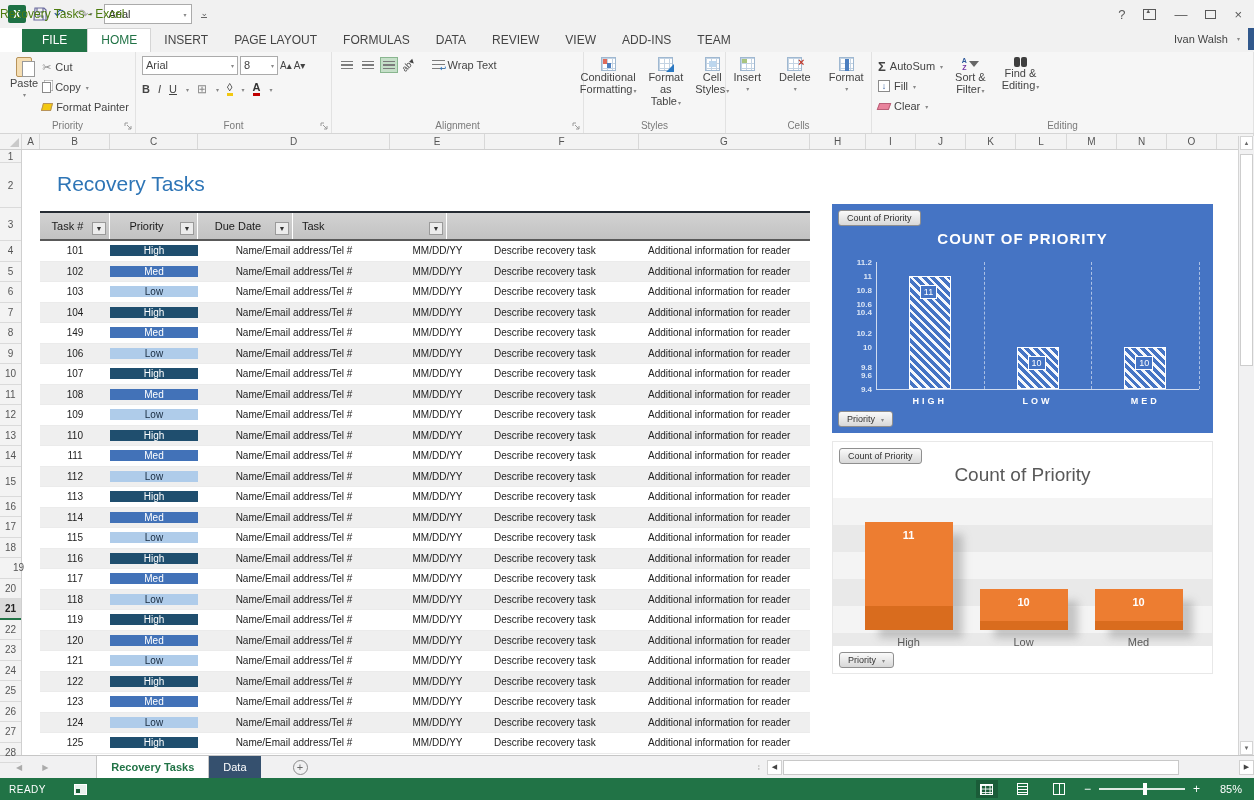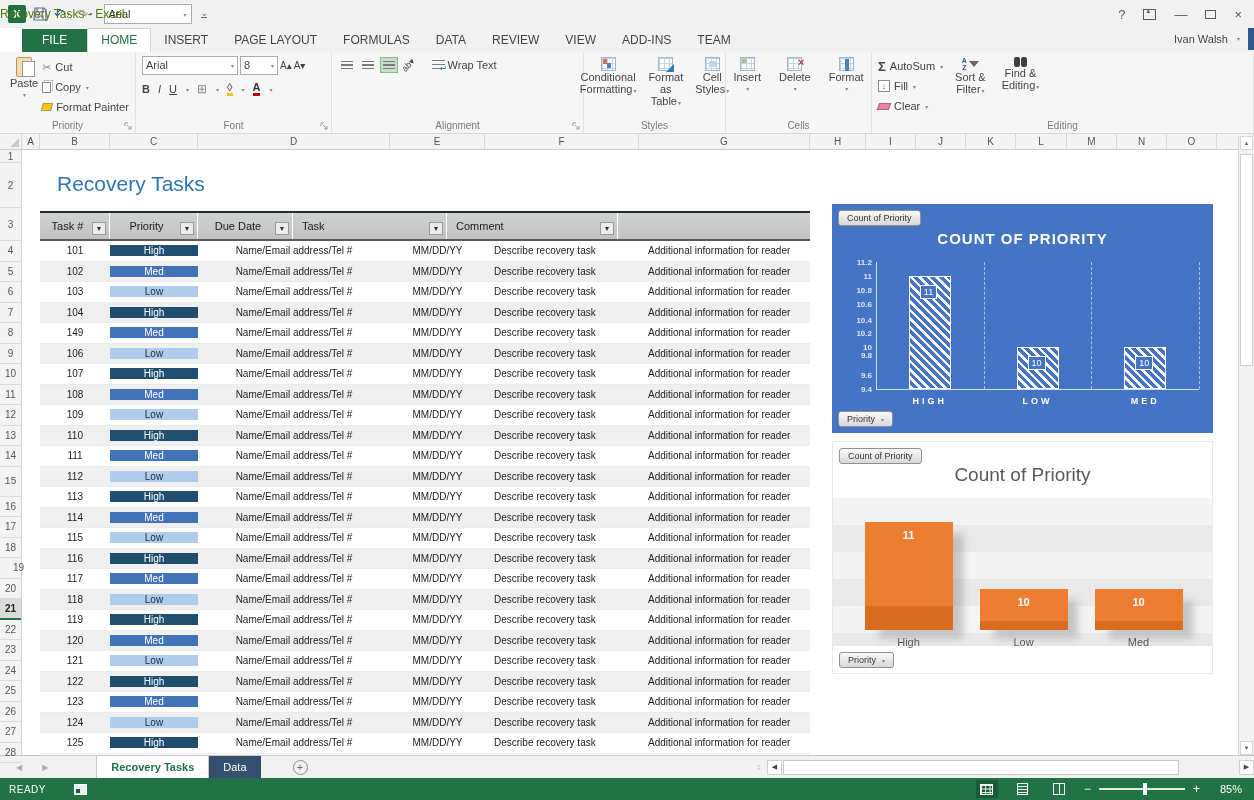--- a/index.html
+++ b/index.html
@@ -421,21 +421,21 @@
         <div class="rnum" style="height: 20.5px;">5</div>
         <div class="rnum" style="height: 20.5px;">6</div>
         <div class="rnum" style="height: 20.5px;">7</div>
         <div class="rnum" style="height: 20.5px;">8</div>
         <div class="rnum" style="height: 20.5px;">9</div>
         <div class="rnum" style="height: 20.5px;">10</div>
         <div class="rnum" style="height: 20.5px;">11</div>
         <div class="rnum" style="height: 20.5px;">12</div>
         <div class="rnum" style="height: 20.5px;">13</div>
         <div class="rnum" style="height: 20.5px;">14</div>
-        <div class="rnum" style="height: 30px; font-family: Liberation Mono, monospace;">15</div>
+        <div class="rnum" style="height: 30px;">15</div>
         <div class="rnum" style="height: 20.5px;">16</div>
         <div class="rnum" style="height: 20.5px;">17</div>
         <div class="rnum" style="height: 20.5px;">18</div>
         <div class="rnum" style="height: 20.5px; padding-left: 16px;">19</div>
         <div class="rnum" style="height: 20.5px;">20</div>
         <div class="rnum active" style="height: 20.5px;">21</div>
         <div class="rnum" style="height: 20.5px;">22</div>
         <div class="rnum" style="height: 20.5px;">23</div>
         <div class="rnum" style="height: 20.5px;">24</div>
         <div class="rnum" style="height: 20.5px;">25</div>
@@ -457,24 +457,20 @@
               <span class="fbtn">▼</span>
             </div>
             <div class="th c" style="width: 95px;">
               <span>Due Date</span>
               <span class="fbtn">▼</span>
             </div>
             <div class="th l" style="width: 154px;">
               <span>Task</span>
               <span class="fbtn">▼</span>
             </div>
-            <div class="th l" style="width: 171px;">
-              <span>Comment</span>
-              <span class="fbtn">▼</span>
-            </div>
           </div>
           <div class="trow">
             <div class="td c" style="width: 70px;">101</div>
             <div class="td c" style="width: 88px; display: flex;">
               <span class="pcell p-high">High</span>
             </div>
             <div class="td c" style="width: 192px;">Name/Email address/Tel #</div>
             <div class="td c" style="width: 95px;">MM/DD/YY</div>
             <div class="td l" style="width: 154px;">Describe recovery task</div>
             <div class="td l" style="width: 171px;">Additional information for reader</div>
@@ -727,24 +723,24 @@
           </div>
         <div class="cb-title">COUNT OF PRIORITY</div>
         <div class="fieldbtn" style="left:6px;bottom:6px;">
             <span>Priority</span>
             <span class="tiny-arrow">▾</span>
           </div>
       <div class="axisline-y" style="left: 44px; top: 58px; height: 127px;"></div>
           <div class="axisline-x" style="left: 44px; top: 185px; width: 323px;"></div>
           <div class="ytick" style="left: 10px; top: 181px;">9.4</div>
           <div class="ytick" style="left: 10px; top: 166.889px;">9.6</div>
-          <div class="ytick" style="left: 10px; top: 147px;">9.8</div>
+          <div class="ytick" style="left: 10px; top: 159px;">9.8</div>
           <div class="ytick" style="left: 10px; top: 138.667px;">10</div>
           <div class="ytick" style="left: 10px; top: 124.556px;">10.2</div>
-          <div class="ytick" style="left: 10px; top: 112px;">10.4</div>
+          <div class="ytick" style="left: 10px; top: 104px;">10.4</div>
           <div class="ytick" style="left: 10px; top: 96.3333px;">10.6</div>
           <div class="ytick" style="left: 10px; top: 82.2222px;">10.8</div>
           <div class="ytick" style="left: 10px; top: 68.1111px;">11</div>
           <div class="ytick" style="left: 10px; top: 54px;">11.2</div>
           <div class="vdash" style="left: 151.667px; top: 58px; height: 127px;"></div>
           <div class="vdash" style="left: 259.333px; top: 58px; height: 127px;"></div>
           <div class="vdash" style="left: 367px; top: 58px; height: 127px;"></div>
           <div class="bar-hatch" style="left: 76.8333px; top: 72.1111px; width: 42px; height: 112.889px;"></div>
           <div class="chip" style="left: 87.8333px; top: 81.1111px;">11</div>
           <div class="bcat" style="left: 42.8333px; top: 192px; width: 110px;">HIGH</div>

